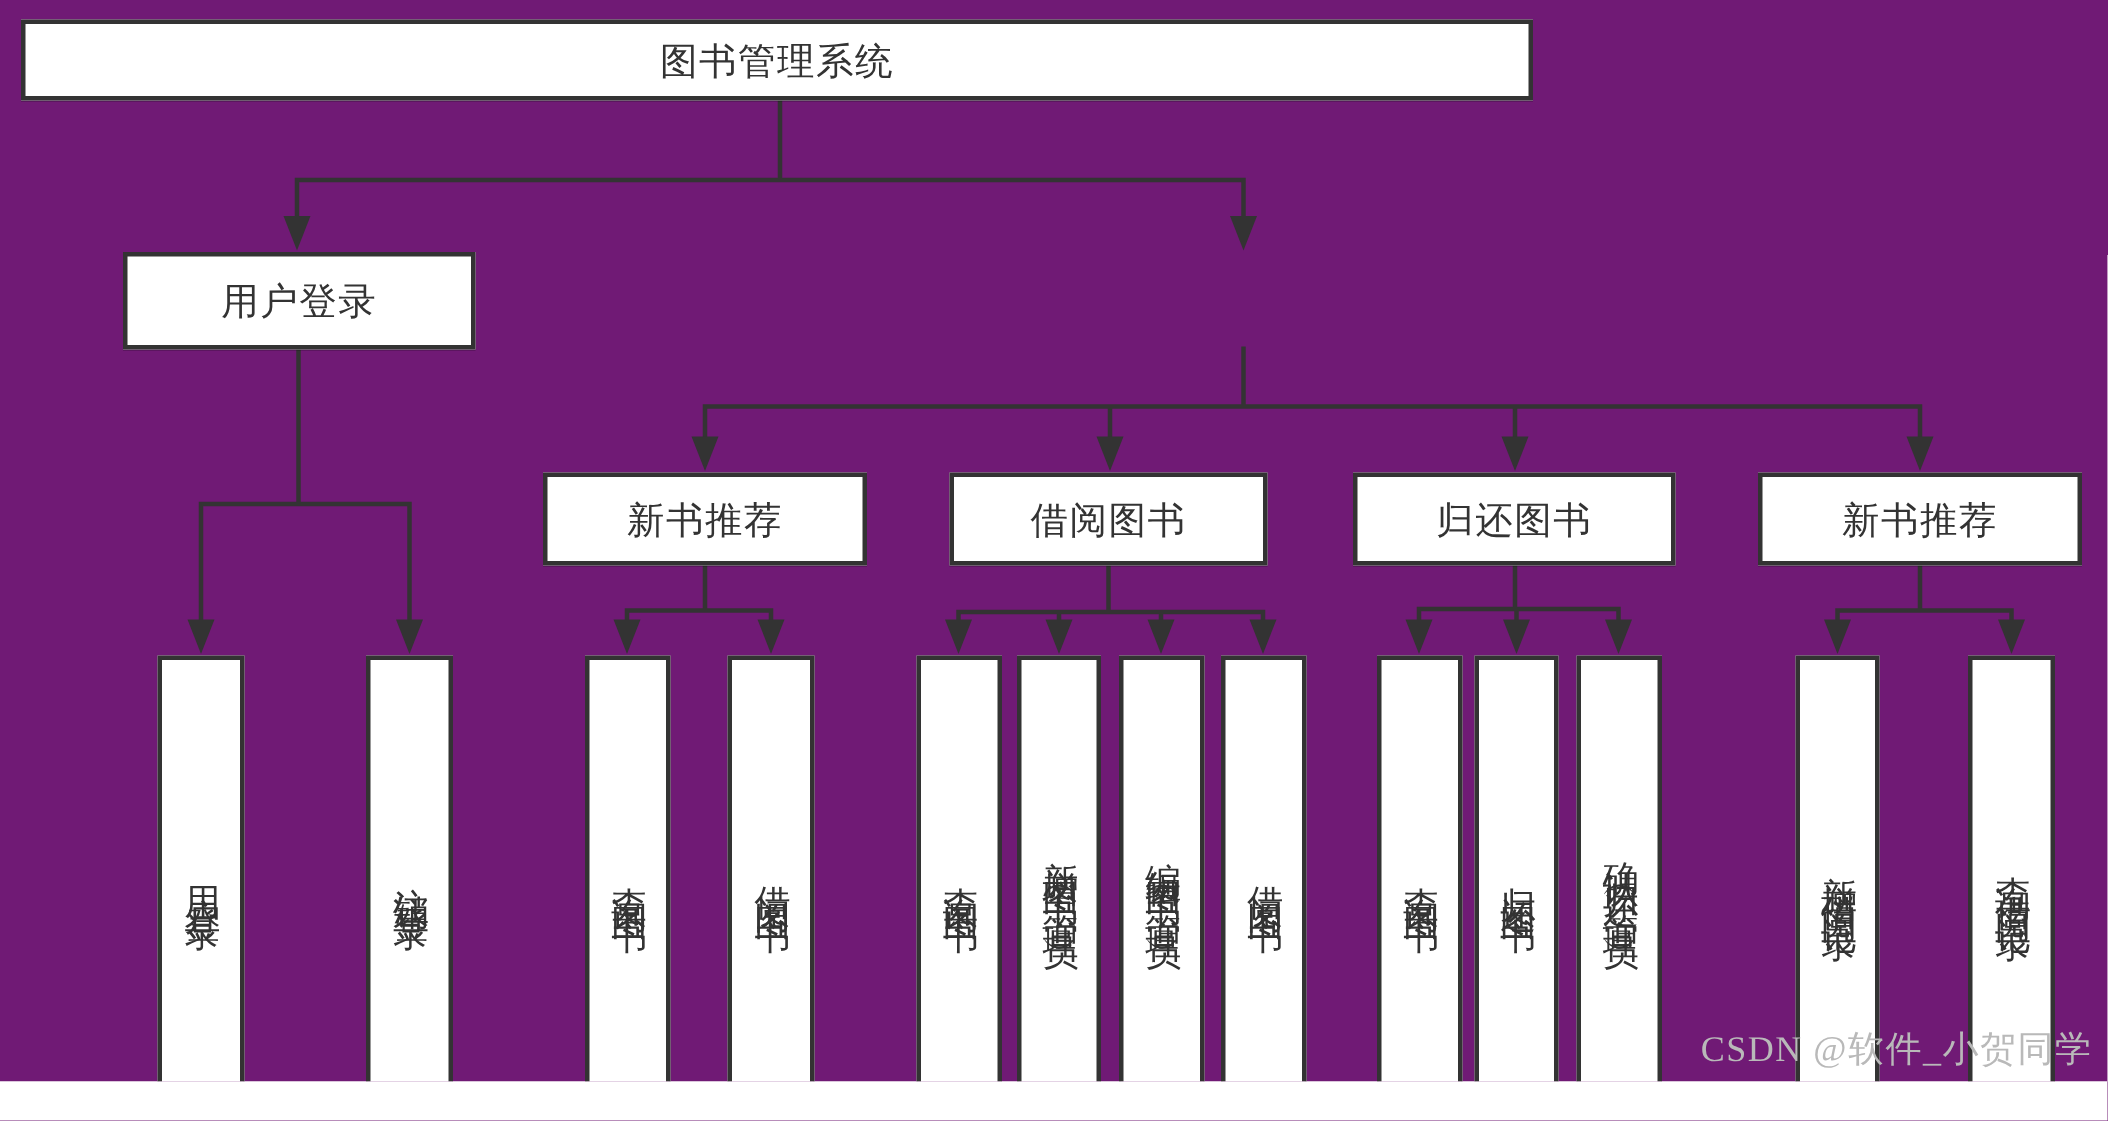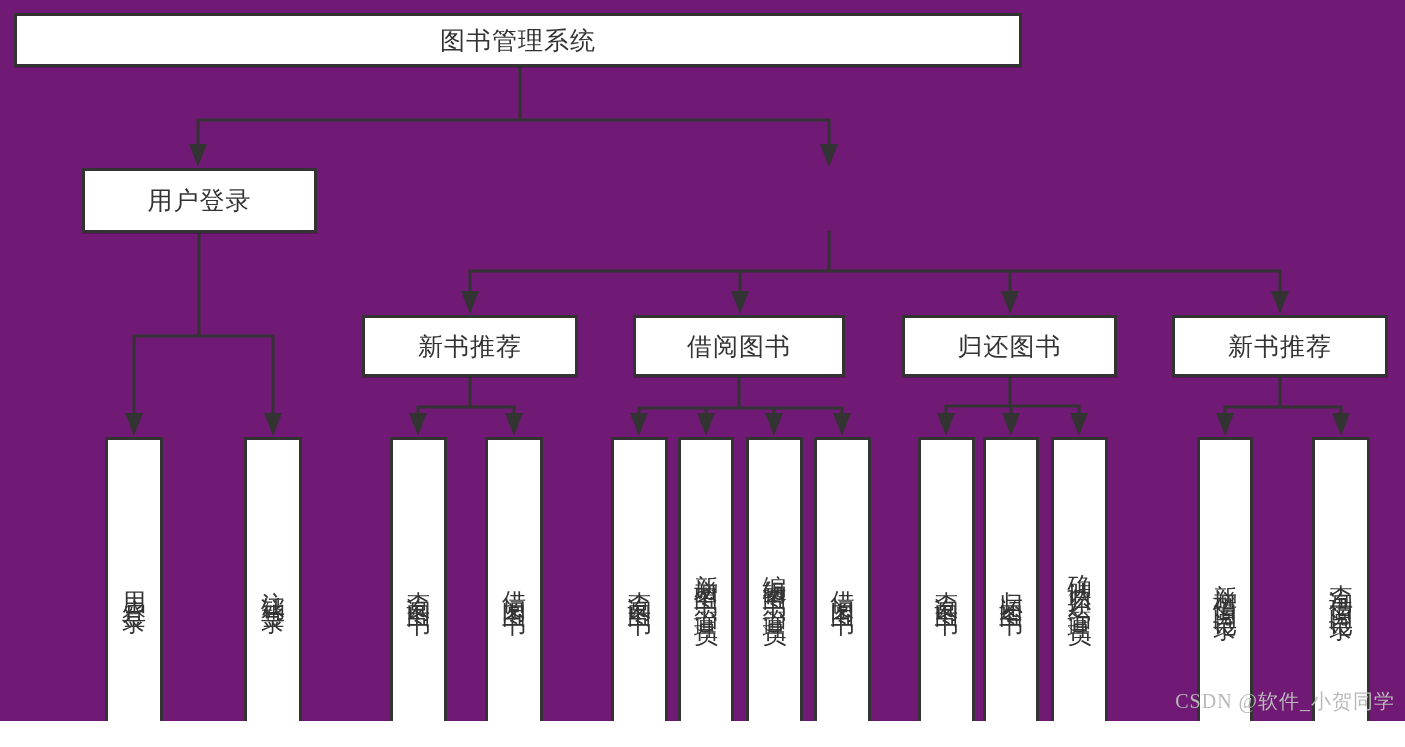--- a/index.html
+++ b/index.html
@@ -29,21 +29,21 @@
     text-orientation:mixed;
     font-size:24px;
     line-height:1.0;
     letter-spacing:7px;
     padding:4px 0;
   }
   .watermark{
     position:absolute;
     right:10px;
     bottom:6px;
-    font-size:20px;
+    font-size:24px;
     letter-spacing:1px;
     color:#b9b9b9;
     white-space:nowrap;
   }
 </style>
 </head>
 <body>
 
 <div class="canvas">
 

